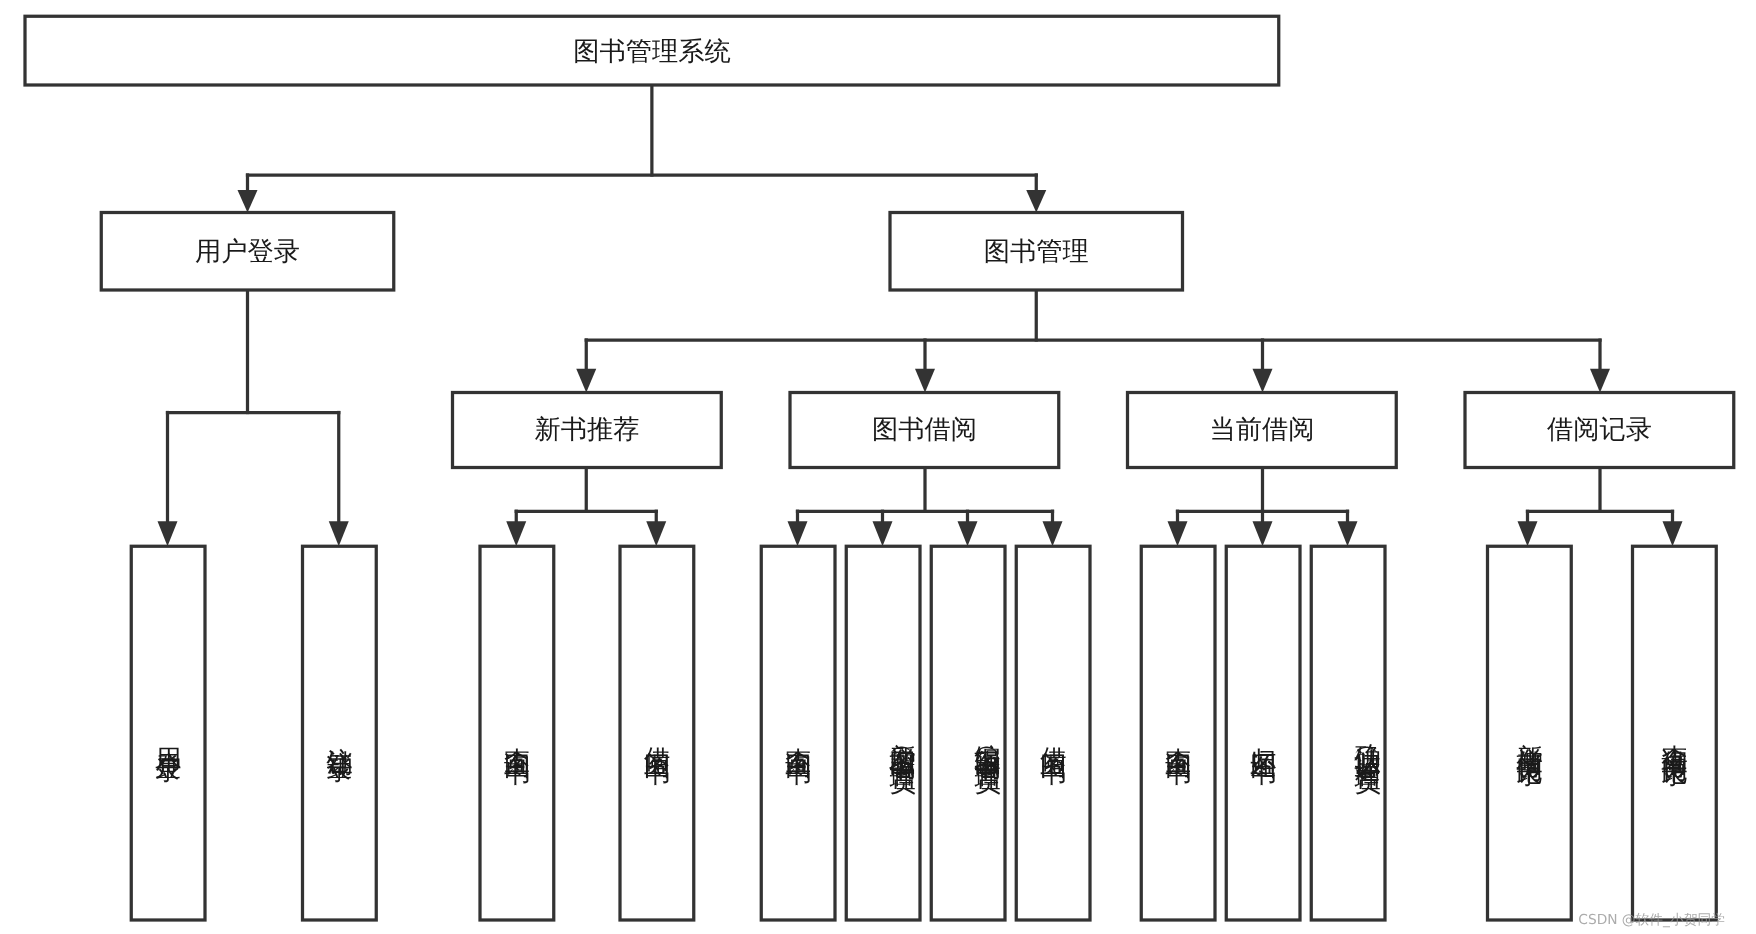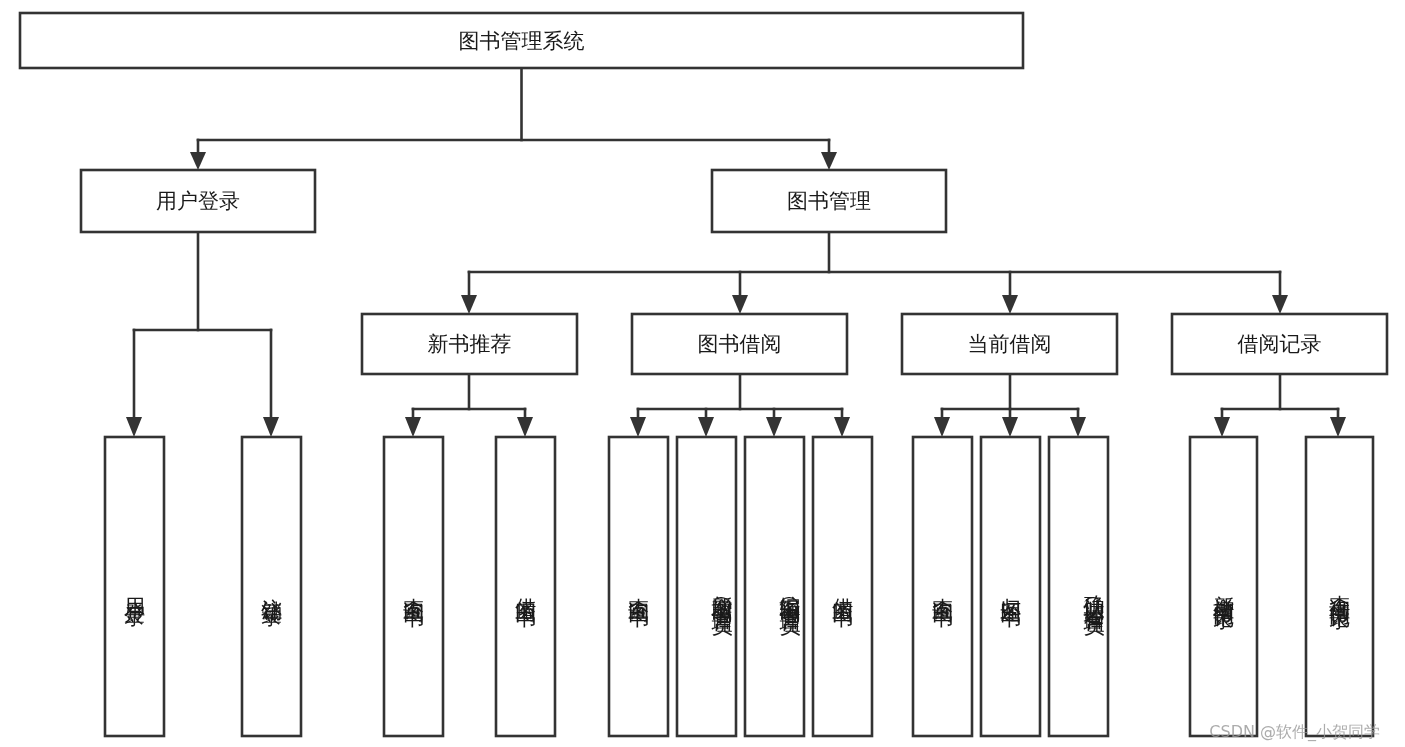--- a/index.html
+++ b/index.html
@@ -62,21 +62,21 @@
     letter-spacing: 3px;
     white-space: nowrap;
     pointer-events: none;
     user-select: none;
   }
   .watermark {
     position: absolute;
     right: 8px;
     bottom: 4px;
     font-family: "DejaVu Sans", "Liberation Sans", sans-serif;
-    font-size: 16px;
+    font-size: 11px;
     color: #9a9a9a;
     opacity: 0.82;
     white-space: nowrap;
   }
 </style>
 </head>
 <body>
 
 <div id="diagram-root">
 

